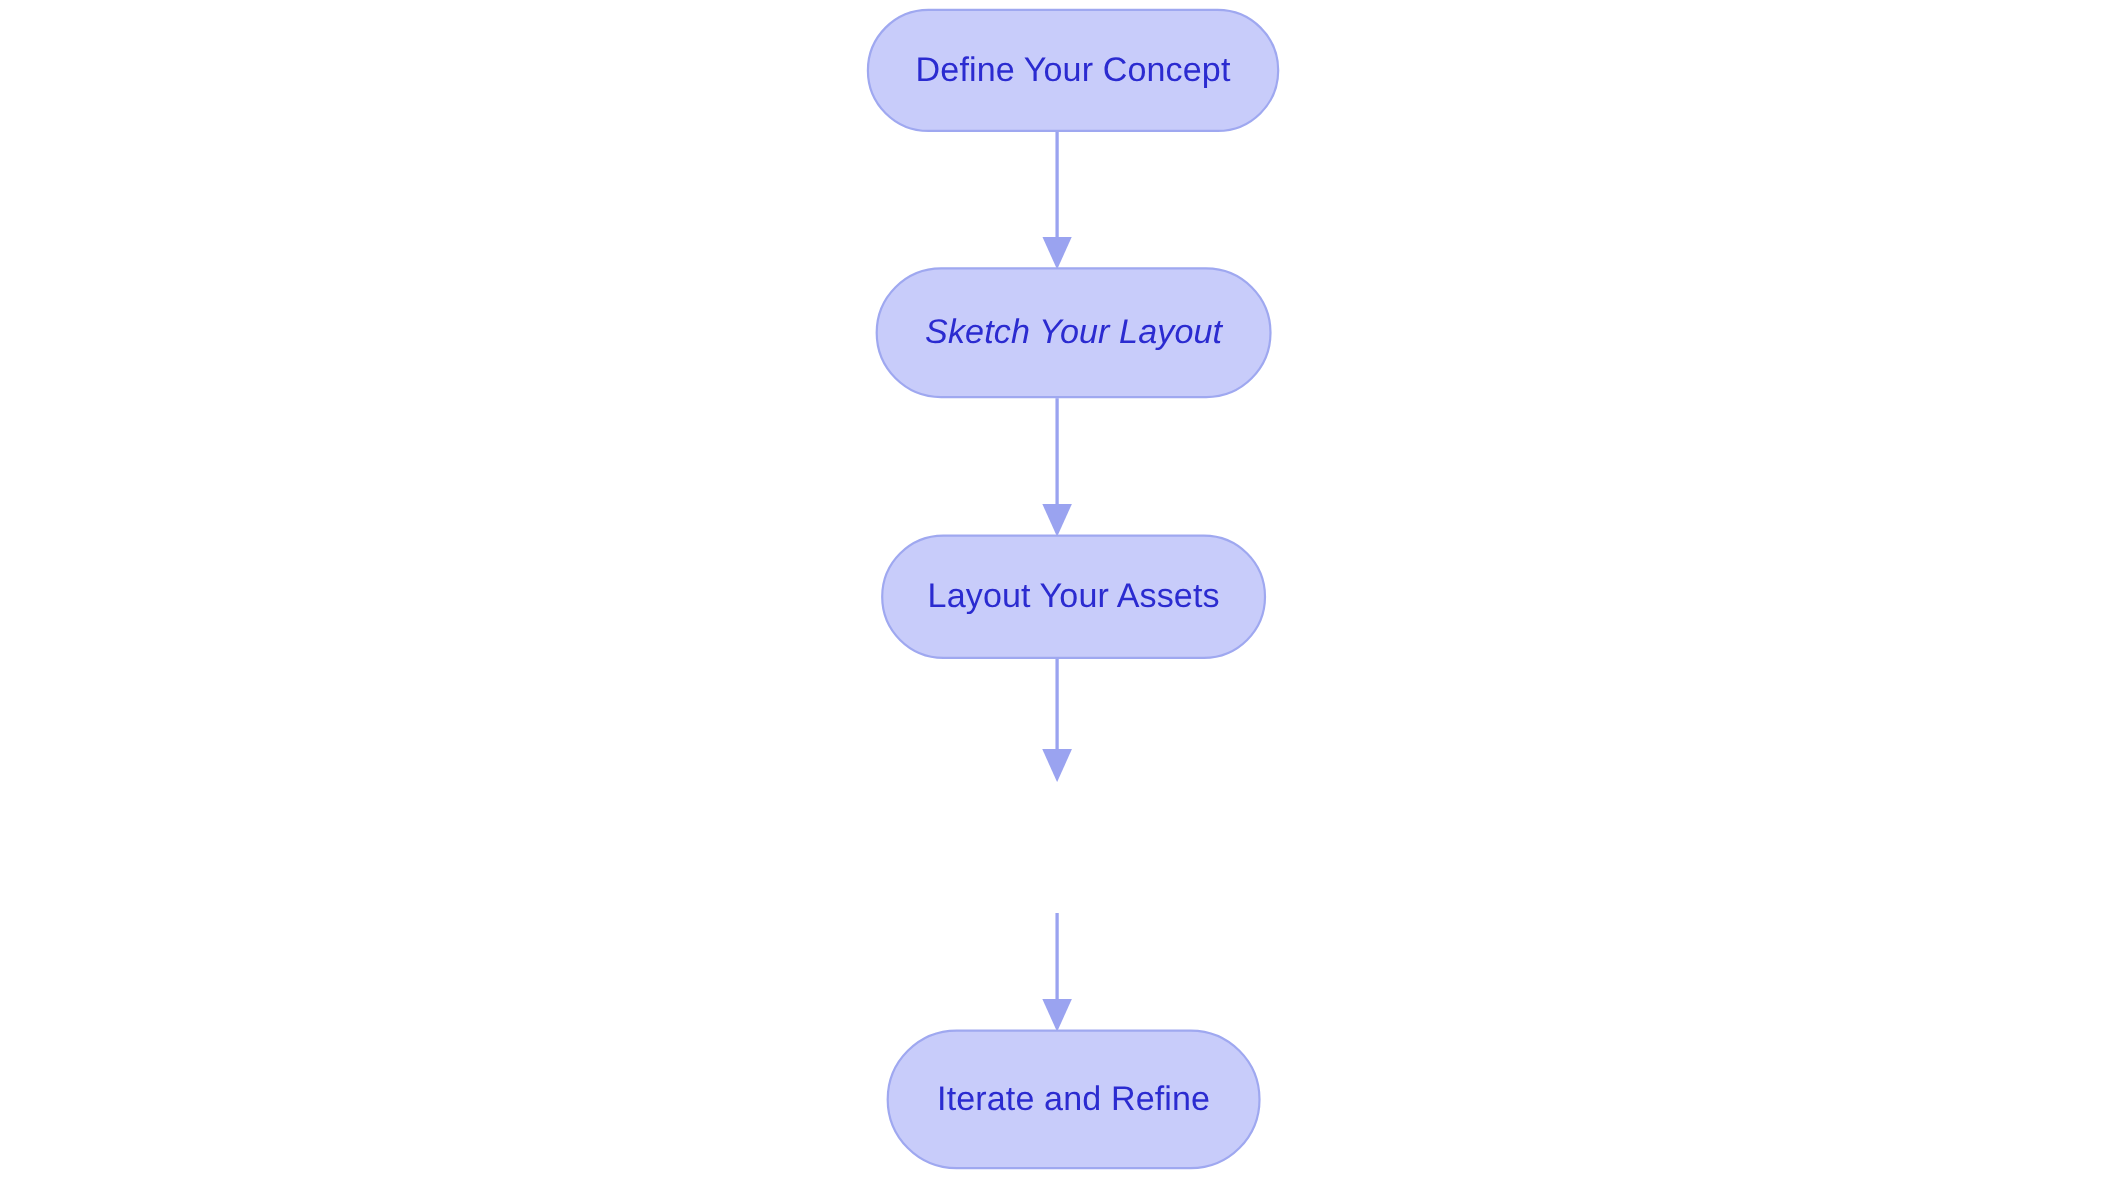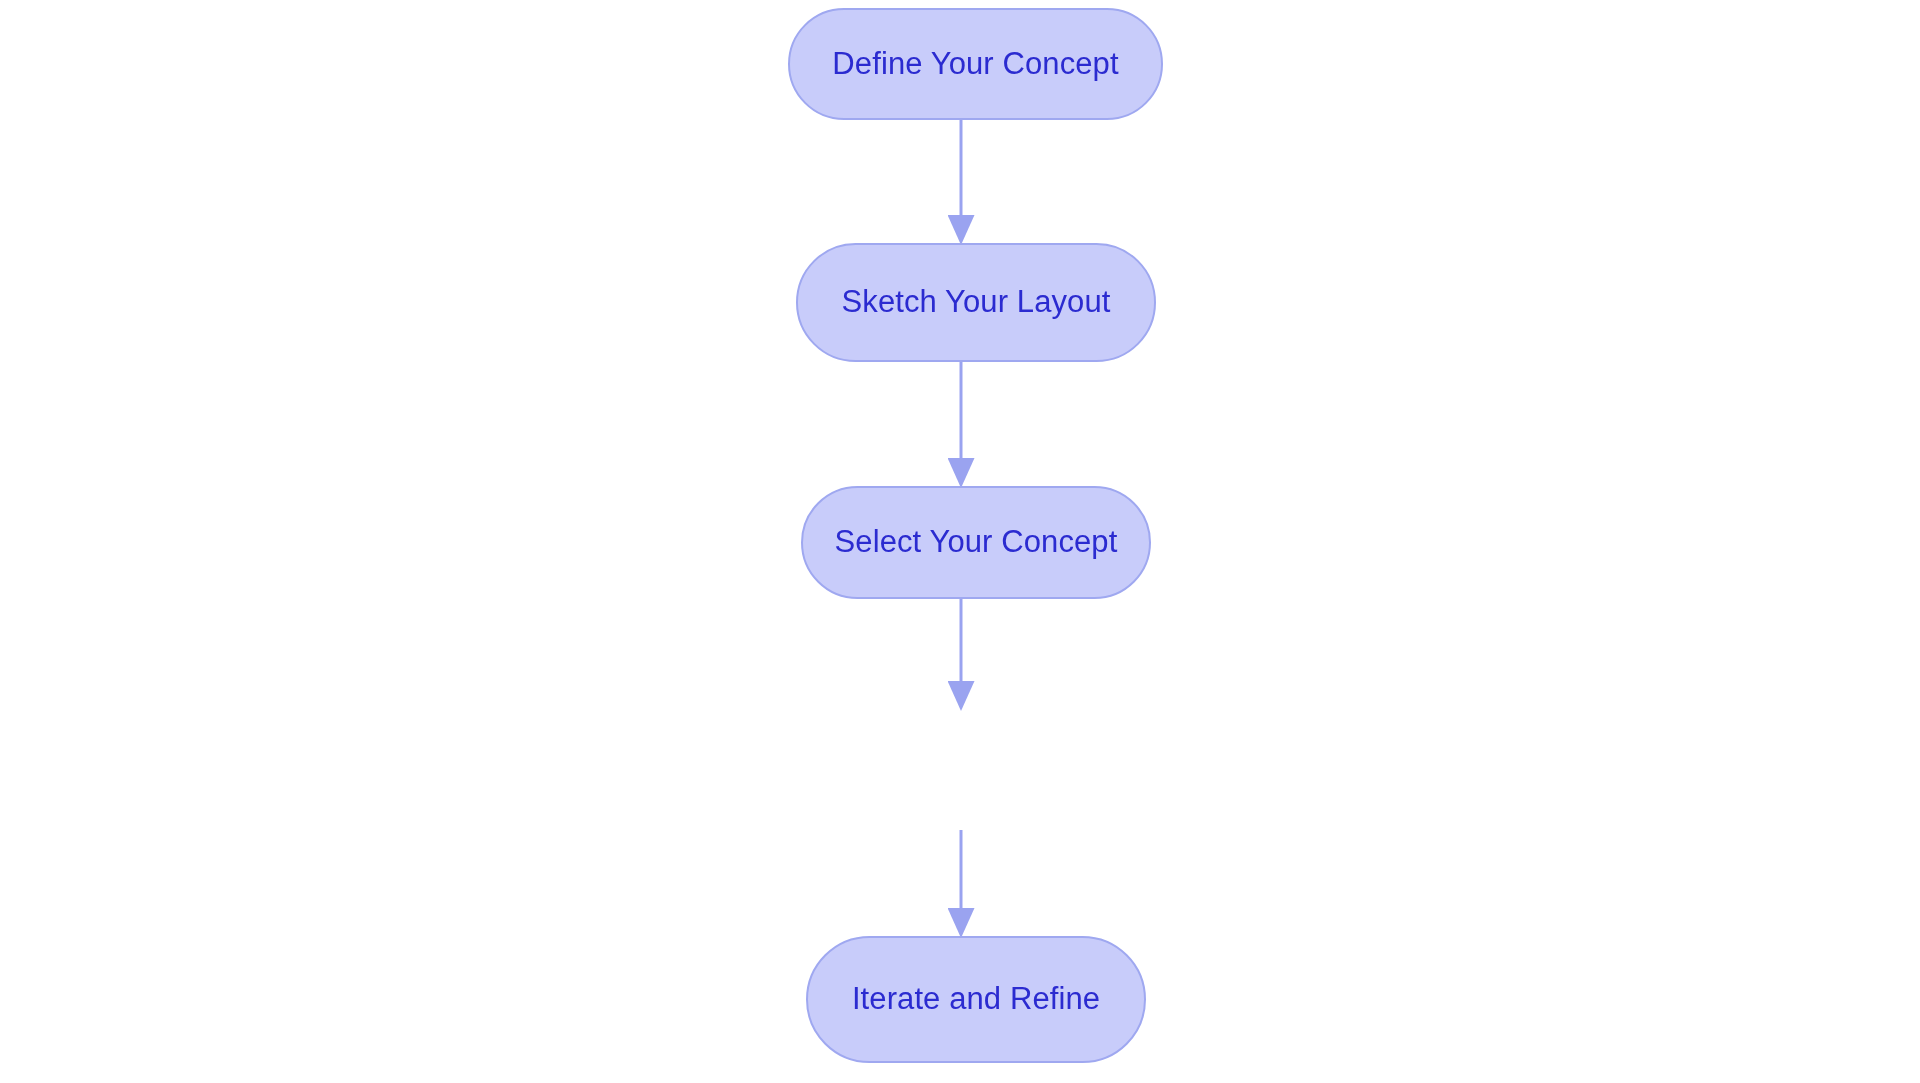--- a/index.html
+++ b/index.html
@@ -93,26 +93,26 @@
       <line class="edge-line" x1="961" y1="830" x2="961" y2="911" stroke="#9aa3f0" stroke-width="3" marker-end="url(#arrowhead)"></line>
     </g>
   </svg>
 
   <div id="node-layer">
 
     <div class="flow-node" style="left:773px; top:8px; width:375px; height:112px;">
       <span class="flow-node-label">Define Your Concept</span>
     </div>
 
-    <div class="flow-node" style="left:781px; top:243px; width:360px; height:119px;">
+    <div class="flow-node" style="left:781px; top:243px; width:360px; height:119px;font-style:italic;">
       <span class="flow-node-label">Sketch Your Layout</span>
     </div>
 
     <div class="flow-node" style="left:786px; top:486px; width:350px; height:113px;">
-      <span class="flow-node-label">Select Your Concept</span>
+      <span class="flow-node-label">Layout Your Assets</span>
     </div>
 
 
     <div class="flow-node" style="left:791px; top:936px; width:340px; height:127px;">
       <span class="flow-node-label">Iterate and Refine</span>
     </div>
 
   </div>
 </div>
 

